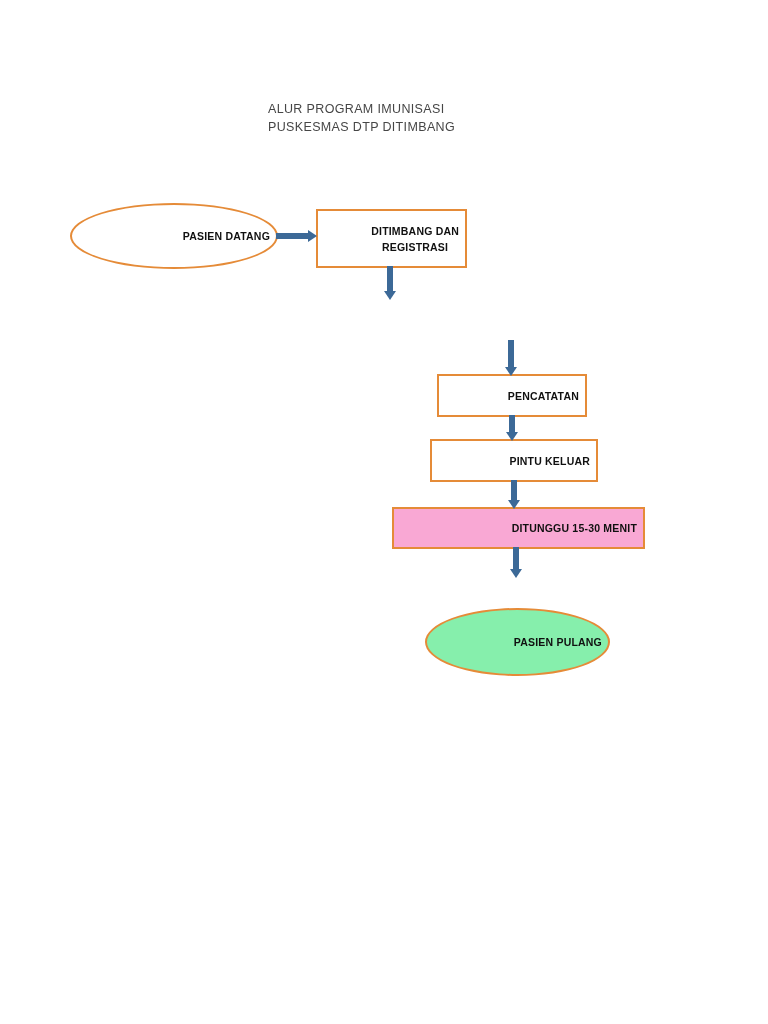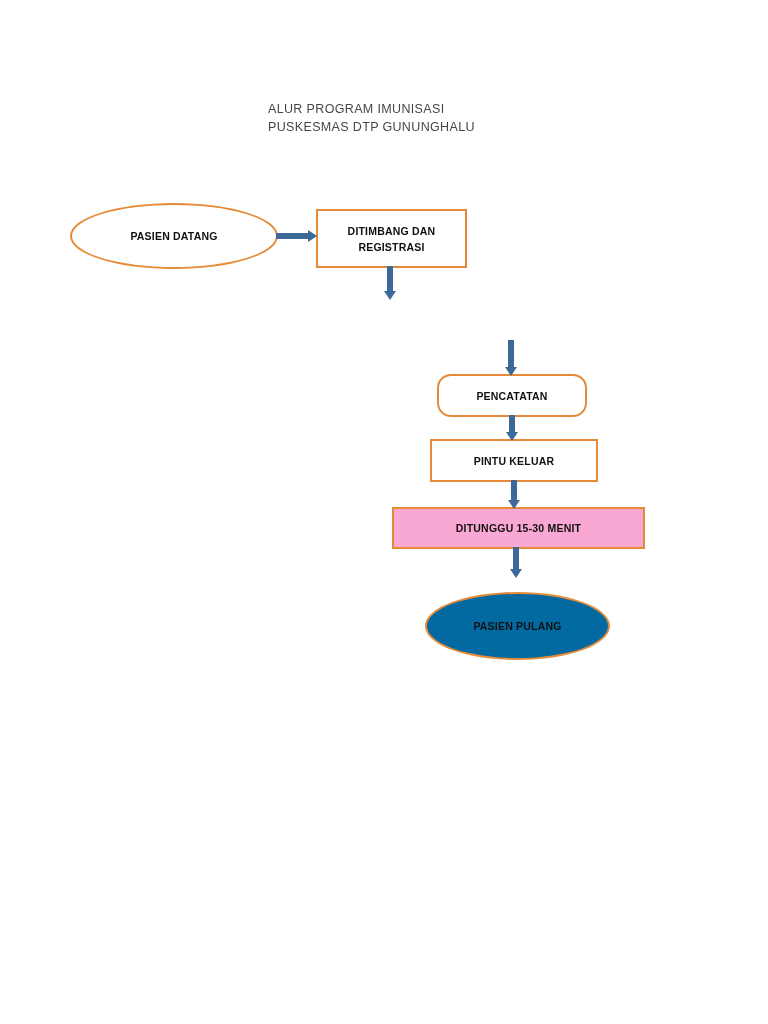--- a/index.html
+++ b/index.html
@@ -36,21 +36,21 @@
     white-space: nowrap;
     font-weight: 400;
   }
 
   
   .node {
     position: absolute;
     box-sizing: border-box;
     display: flex;
     align-items: center;
-    justify-content: center;
+    justify-content: flex-end;
     text-align: center;
   }
   .node .node-label {
     font-family: "Liberation Sans", sans-serif;
     font-weight: bold;
     font-size: 10.5px;
     line-height: 16px;
     color: #101010;
     letter-spacing: 0.2px;
     white-space: pre-line;
@@ -110,46 +110,46 @@
     border-left: 9px solid #3C6997;
   }
 </style>
 </head>
 <body>
 
 <div id="page" style="width: 653px; height: 1024px; background: rgb(255, 255, 255);">
 
   <div id="title-block">
     <div class="title-line" style="color: rgb(70, 70, 70);">ALUR PROGRAM IMUNISASI</div>
-    <div class="title-line" style="color: rgb(70, 70, 70);">PUSKESMAS DTP GUNUNGHALU</div>
+    <div class="title-line" style="color: rgb(70, 70, 70);">PUSKESMAS DTP DITIMBANG</div>
   </div>
 
   <div class="node ellipse" style="left: 70px; top: 203px; width: 208px; height: 66px; border-color: rgb(229, 139, 56); background: rgb(255, 255, 255);">
     <span class="node-label" style="color: rgb(16, 16, 16);">PASIEN DATANG</span>
   </div>
 
   <div class="node box" style="left: 316px; top: 209px; width: 151px; height: 59px; border-color: rgb(229, 139, 56); background: rgb(255, 255, 255);">
     <span class="node-label" style="color: rgb(16, 16, 16);">DITIMBANG DAN
 REGISTRASI</span>
   </div>
 
 
-  <div class="node box" style="left: 437px; top: 374px; width: 150px; height: 43px; border-color: rgb(229, 139, 56); background: rgb(255, 255, 255); border-radius: 14px;">
+  <div class="node box" style="left: 437px; top: 374px; width: 150px; height: 43px; border-color: rgb(229, 139, 56); background: rgb(255, 255, 255);">
     <span class="node-label" style="color: rgb(16, 16, 16);">PENCATATAN</span>
   </div>
 
   <div class="node box" style="left: 430px; top: 439px; width: 168px; height: 43px; border-color: rgb(229, 139, 56); background: rgb(255, 255, 255);">
     <span class="node-label" style="color: rgb(16, 16, 16);">PINTU KELUAR</span>
   </div>
 
   <div class="node box" style="left: 392px; top: 507px; width: 253px; height: 42px; border-color: rgb(229, 139, 56); background: #f9a8d4;">
     <span class="node-label" style="color: rgb(16, 16, 16);">DITUNGGU 15-30 MENIT</span>
   </div>
 
-  <div class="node ellipse" style="left: 425px; top: 592px; width: 185px; height: 68px; border-color: rgb(229, 139, 56); background: #0369a1;">
+  <div class="node ellipse" style="left: 425px; top: 608px; width: 185px; height: 68px; border-color: rgb(229, 139, 56); background: #86efac;">
     <span class="node-label" style="color: rgb(16, 16, 16);">PASIEN PULANG</span>
   </div>
 
   <div class="arrow-h" id="edge-0" style="left: 276px; top: 233px;">
     <div class="shaft" style="width: 32px; background: rgb(60, 105, 151);"></div>
     <div class="head" style="left: 32px; border-left-color: rgb(60, 105, 151);"></div>
   </div>
 
   <div class="arrow-v" id="edge-1" style="left: 387px; top: 266px;">
     <div class="shaft" style="height: 25px; background: rgb(60, 105, 151);"></div>

